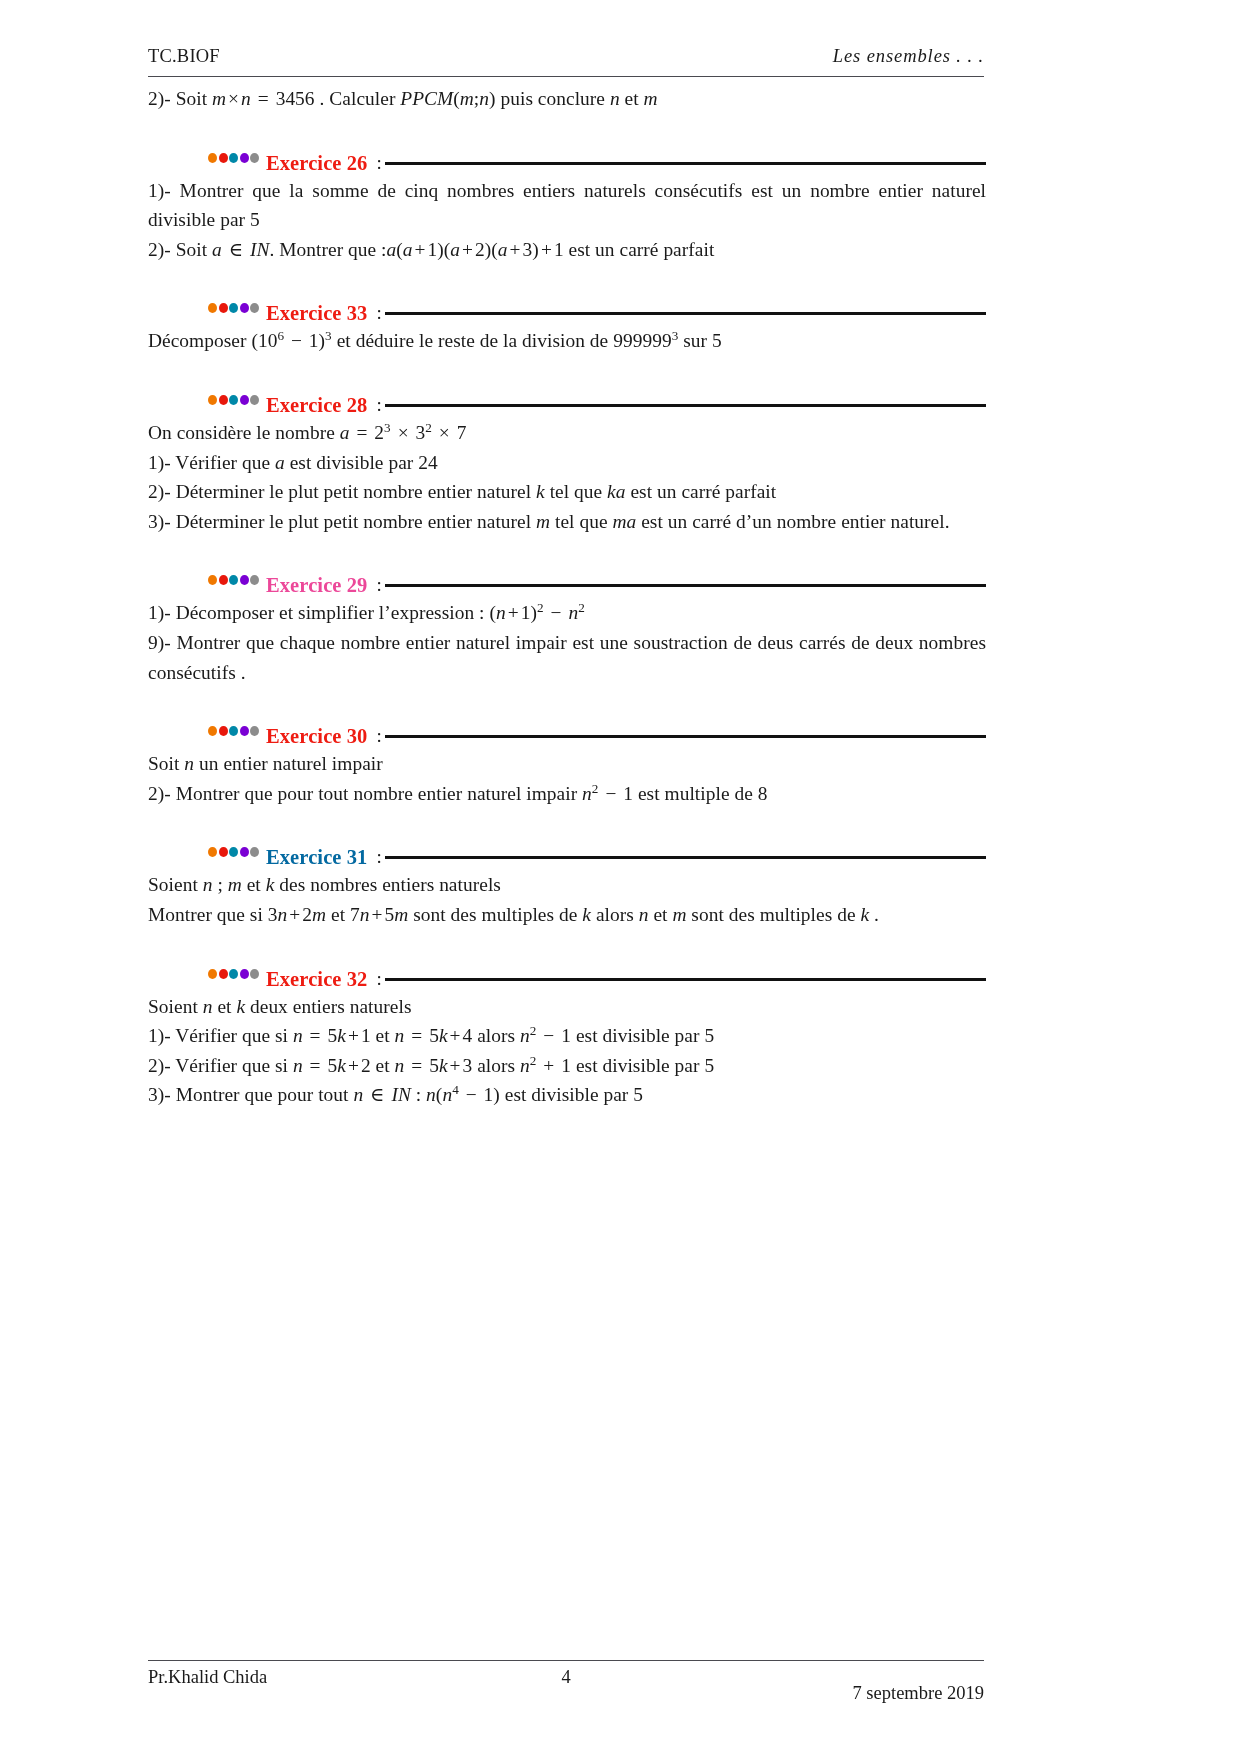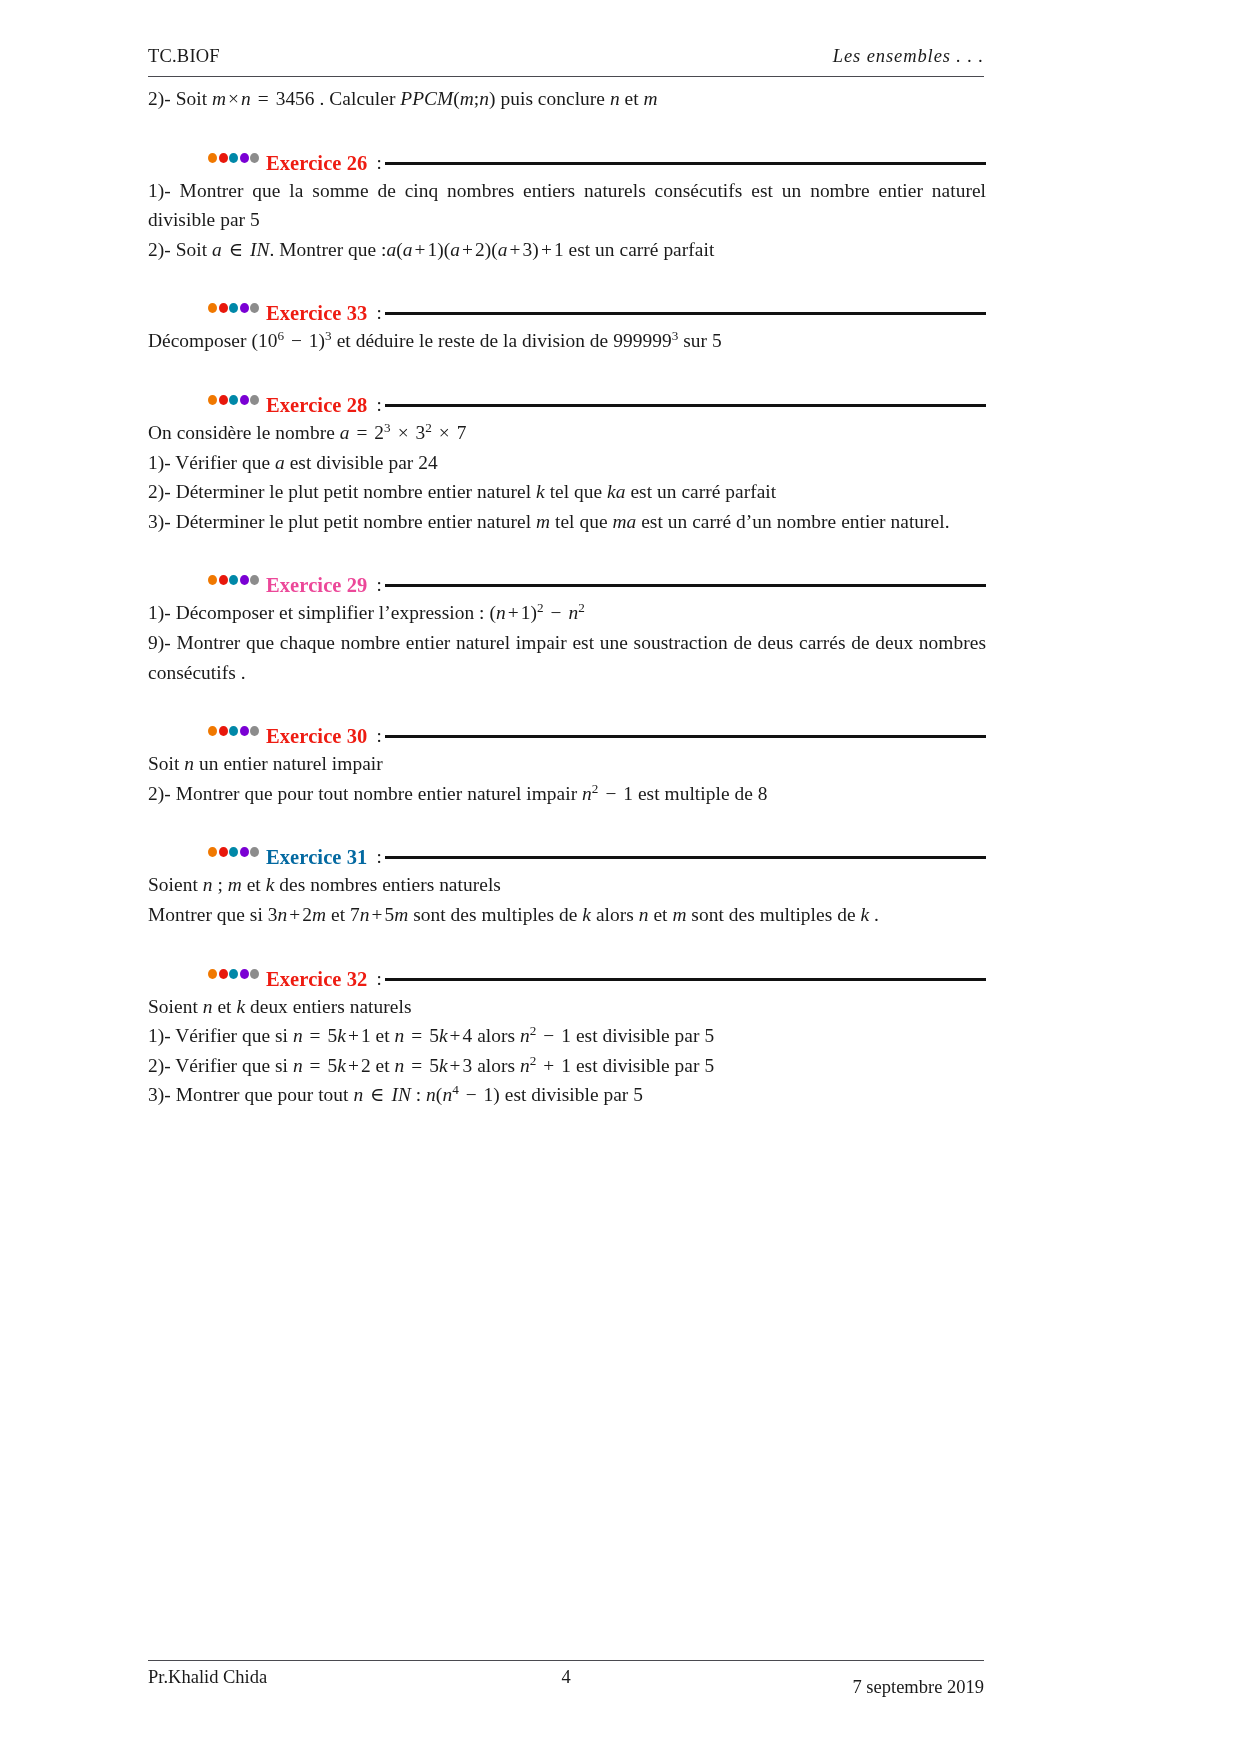--- a/index.html
+++ b/index.html
@@ -64,21 +64,21 @@
     width: 836px;
     margin-bottom: 6px;
   }
   .footer-row {
     position: relative;
     height: 24px;
     font-size: 18.5px;
   }
   .footer-left { position: absolute; left: 0; top: 0; }
   .footer-center { position: absolute; left: 0; right: 0; text-align: center; }
-  .footer-right { position: absolute; right: 0; top: 10px; text-align: right; }
+  .footer-right { position: absolute; right: 0; top: 16px; text-align: right; }
 
   
   .content {
     position: absolute;
     left: 148px;
     top: 84px;
     width: 838px;
   }
   .para {
     font-size: 19.4px;

